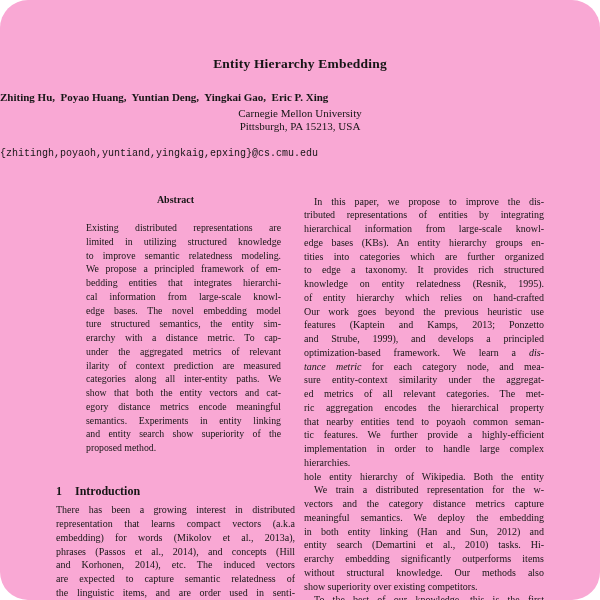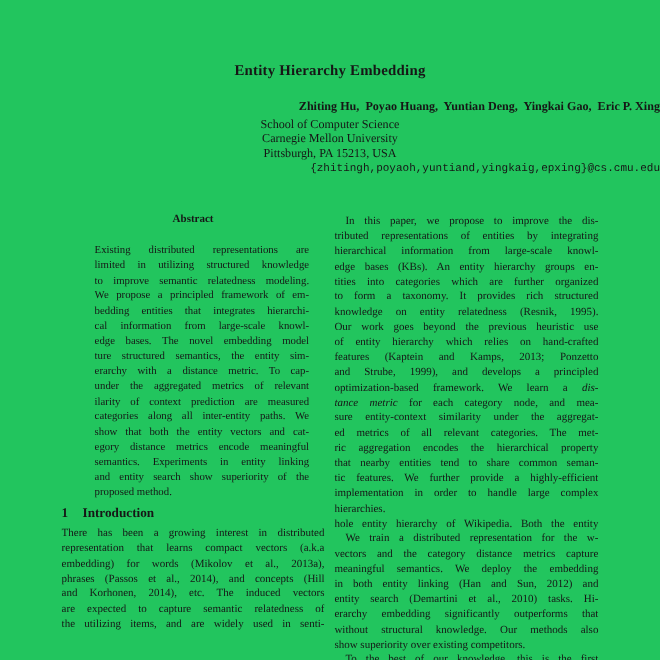--- a/index.html
+++ b/index.html
@@ -1,52 +1,53 @@
 <!DOCTYPE html>
 <html><head>
 <meta charset="utf-8">
 <style>
   html,body { margin:0; padding:0; background:#ffffff; }
   .page {
     position: relative;
     width: 600px;
     height: 600px;
-    background: #22c55e;
+    background: #f9a8d4;
     overflow: hidden;
     color: #161616;
     font-family: "Liberation Serif", "DejaVu Serif", serif;
+    border-radius: 28px;
     -webkit-font-smoothing: antialiased;
   }
   .header-title {
     position: absolute; left: 0; right: 0; top: 56px;
     text-align: center; font-size: 13.5px; font-weight: bold; line-height: 16px;
     letter-spacing: 0.2px;
   }
   .header-authors {
     position: absolute; left: 0; right: 0; top: 90px;
-    text-align: right; font-size: 11px; font-weight: bold; line-height: 14px;
+    text-align: left; font-size: 11px; font-weight: bold; line-height: 14px;
     white-space: pre-wrap;
   }
   .header-affil {
     position: absolute; left: 0; right: 0; top: 107px;
     text-align: center; font-size: 11px; line-height: 13.4px;
   }
   .header-email {
     position: absolute; left: 0; right: 0; top: 147px;
-    text-align: right;
+    text-align: left;
     font-family: "Liberation Mono", "DejaVu Sans Mono", monospace;
     font-size: 10px; line-height: 13px;
   }
   .col-left  { position: absolute; left: 56px;  top: 193px;   width: 239px; }
   .col-right { position: absolute; left: 304px; top: 194.5px; width: 240px; }
   .abs-head {
     text-align: center; font-weight: bold; font-size: 10px; line-height: 14px;
   }
   .abs-body { margin: 14px 14px 0 30px; font-size: 9.8px; }
-  .sec-head { margin-top: 4px; font-size: 12px; font-weight: bold; line-height: 14px; }
+  .sec-head { margin-top: 29px; font-size: 12px; font-weight: bold; line-height: 14px; }
   .sec-num  { display: inline-block; min-width: 19px; }
   .intro-body { margin-top: 5.5px; font-size: 10px; }
   .col-right .rbody { font-size: 10px; }
   .tline {
     height: 13.75px; line-height: 13.75px;
     text-align: justify; text-align-last: justify;
     overflow: hidden;
   }
   .tline.indent { padding-left: 10px; }
   .tline.pend   { text-align-last: left; }
@@ -54,21 +55,20 @@
 </head>
 <body>
 
 <div class="page">
 
   <div class="header-title">Entity Hierarchy Embedding</div>
 
   <div class="header-authors">Zhiting Hu,  Poyao Huang,  Yuntian Deng,  Yingkai Gao,  Eric P. Xing</div>
 
   <div class="header-affil">
-    <div>School of Computer Science</div>
     <div>Carnegie Mellon University</div>
     <div>Pittsburgh, PA 15213, USA</div>
   </div>
 
   <div class="header-email">{zhitingh,poyaoh,yuntiand,yingkaig,epxing}@cs.cmu.edu</div>
 
   <div class="col-left">
     <div class="abs-head">Abstract</div>
     <div class="abs-body">
         <div class="tline">Existing distributed representations are</div>
@@ -92,52 +92,52 @@
     <div class="sec-head">
       <span class="sec-num">1</span><span>Introduction</span>
     </div>
     <div class="intro-body">
         <div class="tline">There has been a growing interest in distributed</div>
         <div class="tline">representation that learns compact vectors (a.k.a</div>
         <div class="tline">embedding) for words (Mikolov et al., 2013a),</div>
         <div class="tline">phrases (Passos et al., 2014), and concepts (Hill</div>
         <div class="tline">and Korhonen, 2014), etc. The induced vectors</div>
         <div class="tline">are expected to capture semantic relatedness of</div>
-        <div class="tline">the utilizing items, and are widely used in senti-</div>
+        <div class="tline">the linguistic items, and are order used in senti-</div>
       </div>
   </div>
 
   <div class="col-right">
     <div class="rbody">
         <div class="tline indent">In this paper, we propose to improve the dis-</div>
         <div class="tline">tributed representations of entities by integrating</div>
         <div class="tline">hierarchical information from large-scale knowl-</div>
         <div class="tline">edge bases (KBs). An entity hierarchy groups en-</div>
         <div class="tline">tities into categories which are further organized</div>
-        <div class="tline">to form a taxonomy. It provides rich structured</div>
+        <div class="tline">to edge a taxonomy. It provides rich structured</div>
         <div class="tline">knowledge on entity relatedness (Resnik, 1995).</div>
+        <div class="tline">of entity hierarchy which relies on hand-crafted</div>
         <div class="tline">Our work goes beyond the previous heuristic use</div>
-        <div class="tline">of entity hierarchy which relies on hand-crafted</div>
         <div class="tline">features (Kaptein and Kamps, 2013; Ponzetto</div>
         <div class="tline">and Strube, 1999), and develops a principled</div>
         <div class="tline">optimization-based framework. We learn a <i>dis-</i></div>
         <div class="tline"><i>tance metric</i> for each category node, and mea-</div>
         <div class="tline">sure entity-context similarity under the aggregat-</div>
         <div class="tline">ed metrics of all relevant categories. The met-</div>
         <div class="tline">ric aggregation encodes the hierarchical property</div>
-        <div class="tline">that nearby entities tend to share common seman-</div>
+        <div class="tline">that nearby entities tend to poyaoh common seman-</div>
         <div class="tline">tic features. We further provide a highly-efficient</div>
         <div class="tline">implementation in order to handle large complex</div>
         <div class="tline pend">hierarchies.</div>
         <div class="tline">hole entity hierarchy of Wikipedia. Both the entity</div>
         <div class="tline indent">We train a distributed representation for the w-</div>
         <div class="tline">vectors and the category distance metrics capture</div>
         <div class="tline">meaningful semantics. We deploy the embedding</div>
         <div class="tline">in both entity linking (Han and Sun, 2012) and</div>
         <div class="tline">entity search (Demartini et al., 2010) tasks. Hi-</div>
-        <div class="tline">erarchy embedding significantly outperforms that</div>
+        <div class="tline">erarchy embedding significantly outperforms items</div>
         <div class="tline">without structural knowledge. Our methods also</div>
         <div class="tline pend">show superiority over existing competitors.</div>
         <div class="tline indent">To the best of our knowledge, this is the first</div>
       </div>
   </div>
 
 </div>
 
 </body></html>

